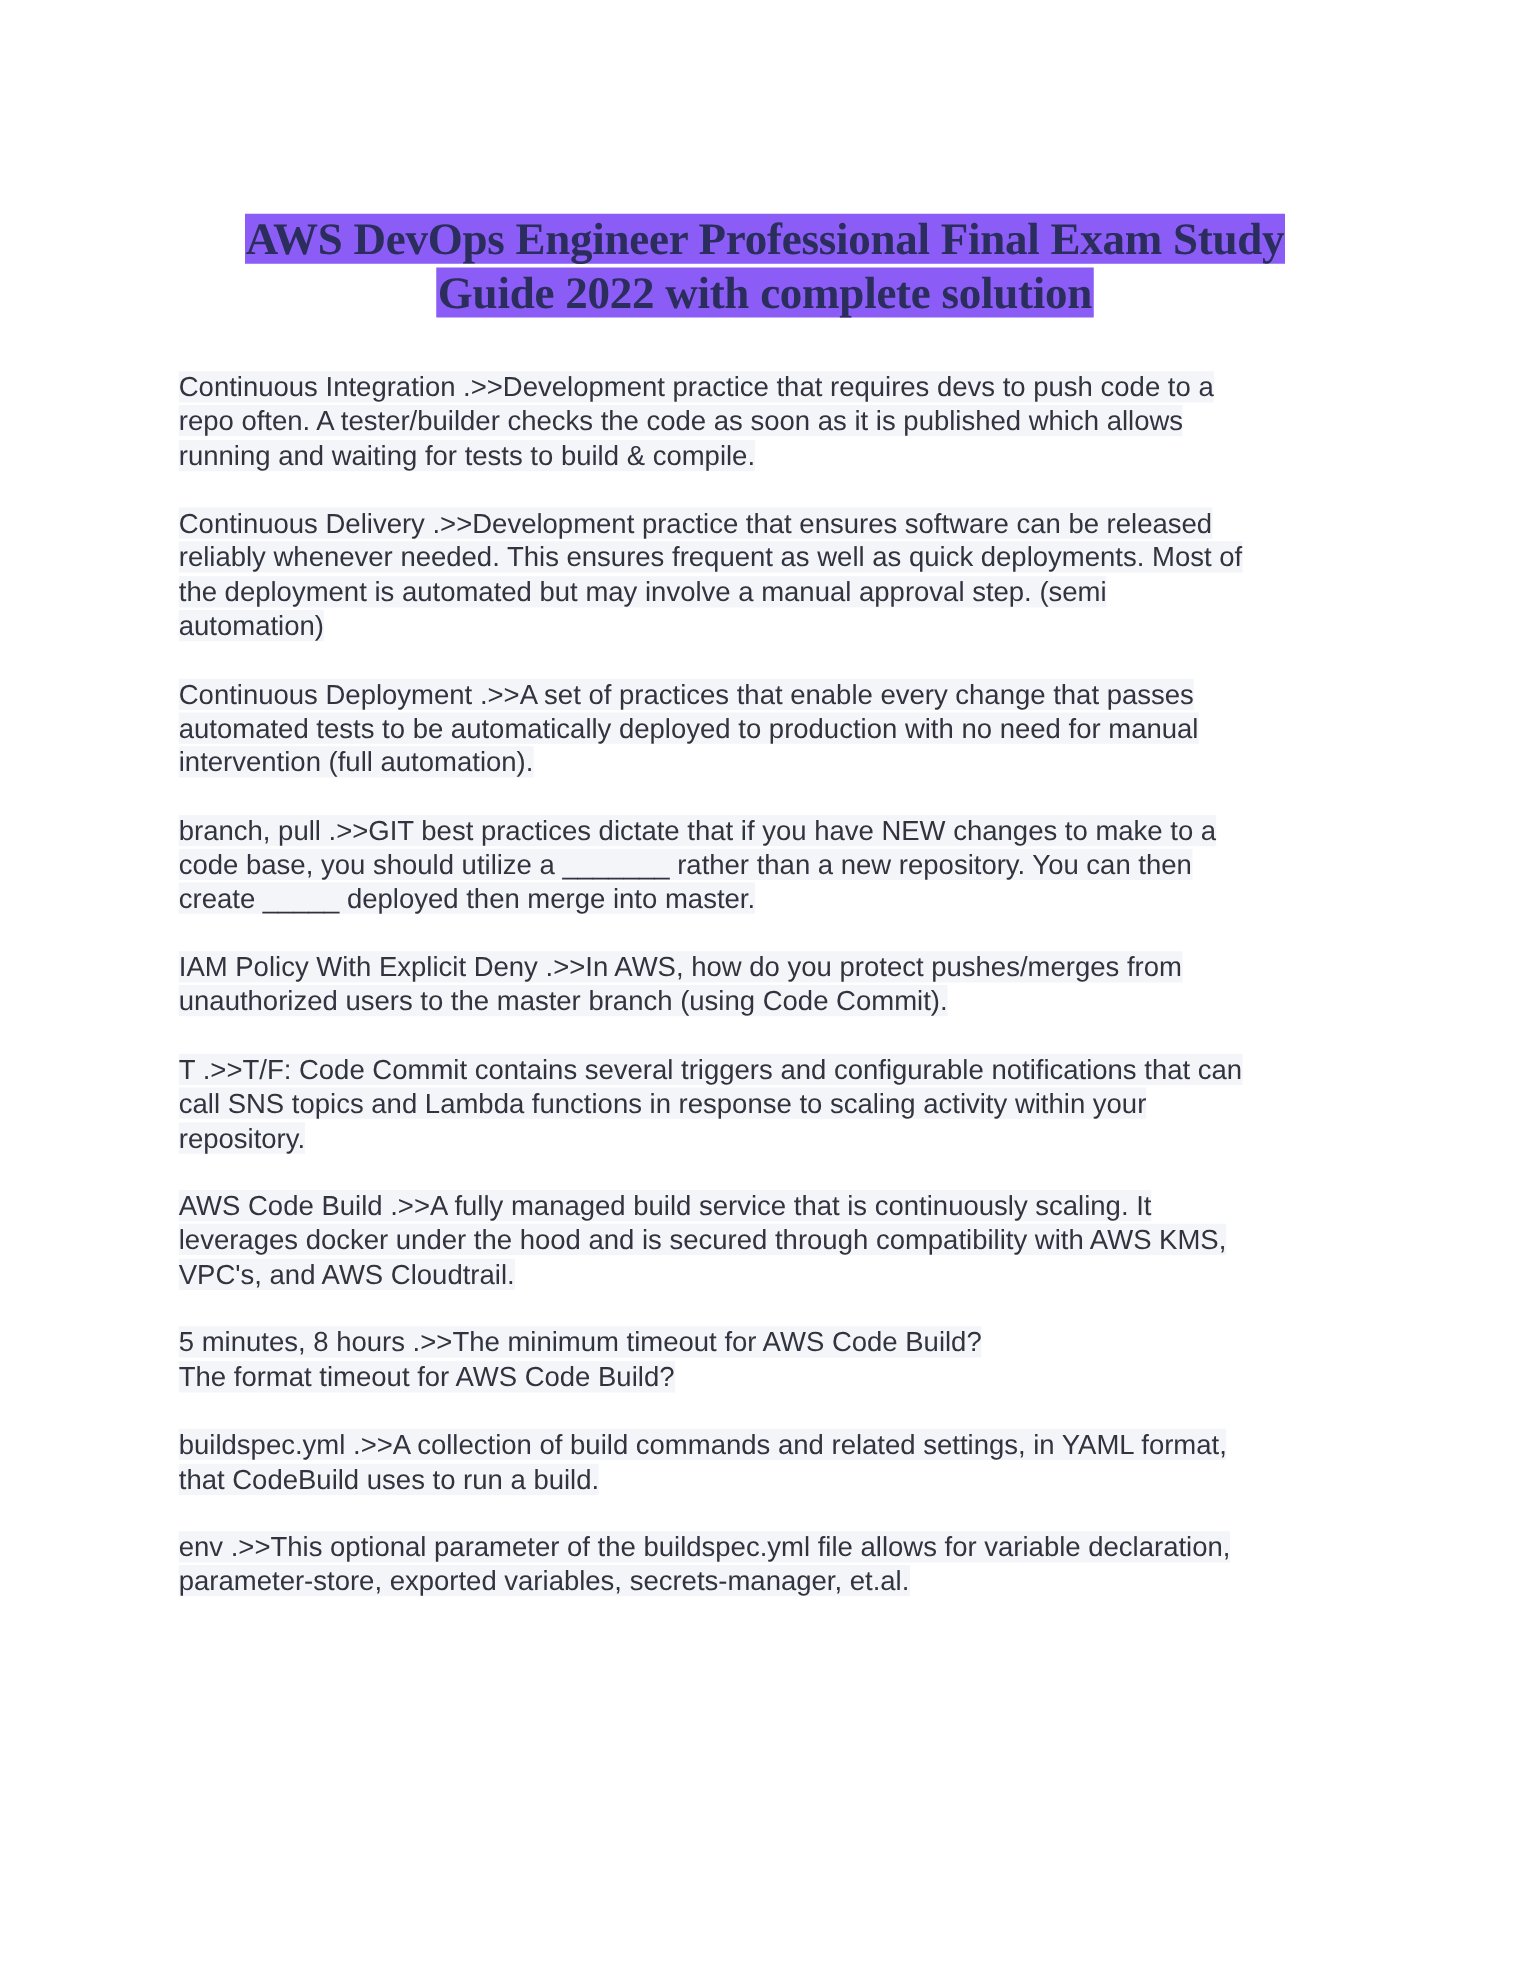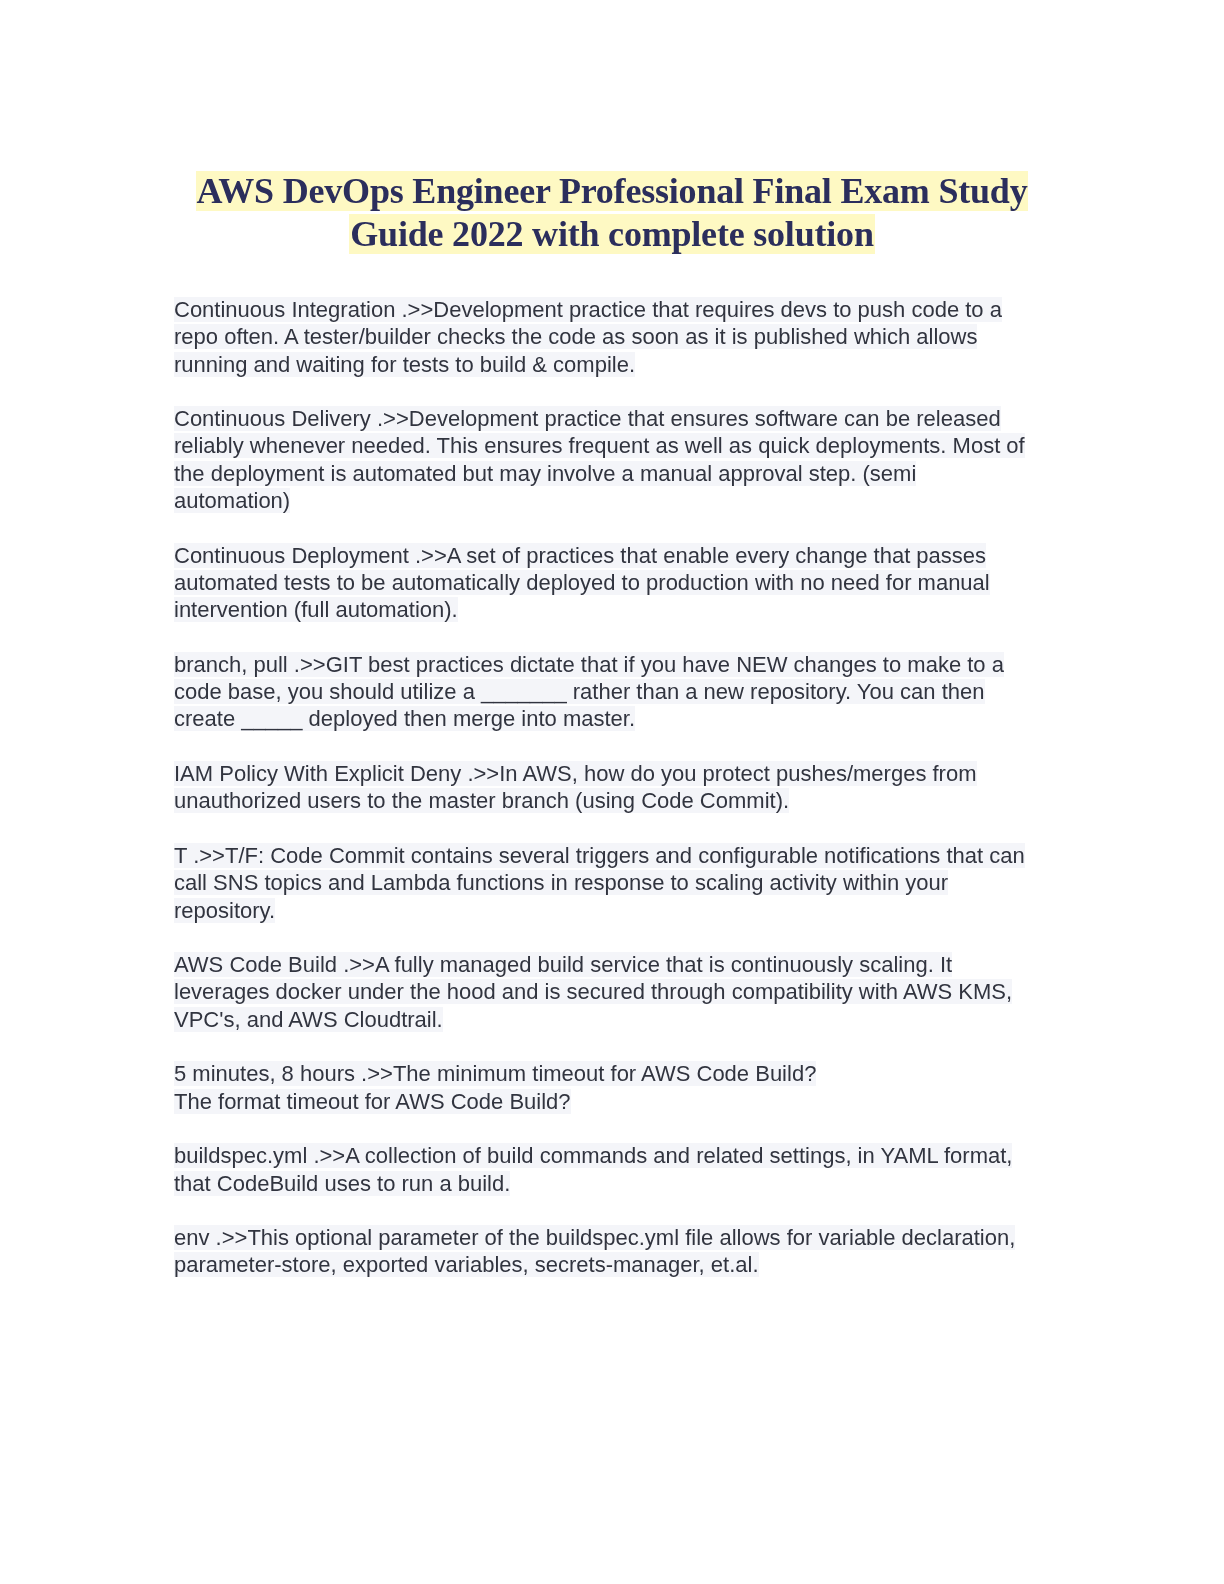--- a/index.html
+++ b/index.html
@@ -28,21 +28,21 @@
       text-align: center;
       font-family: "Liberation Serif", "DejaVu Serif", serif;
       font-weight: bold;
       font-size: 36px;
       line-height: 43px;
       color: #2b2e5c;
       letter-spacing: -0.2px;
     }
     .title-line {
       display: inline;
-      background: #fef9c3;
+      background: #8b5cf6;
       padding: 0 1px;
     }
     .content {
       position: absolute;
       left: 143px;
       top: 296px;
       width: 940px;
       font-family: "Liberation Sans", "DejaVu Sans", sans-serif;
       font-size: 22px;
       line-height: 27.3px;
@@ -50,21 +50,20 @@
     }
     .entry {
       margin: 0 0 27.3px 0;
     }
     .line {
       display: block;
     }
     .line span {
       background: #f4f5f9;
       white-space: pre;
-      margin-left: 31px;
     }
   </style>
 </head>
 <body>
 
 <div class="page">
 
   <div class="title-block">
     <span class="title-line">AWS DevOps Engineer Professional Final Exam Study</span><br>
     <span class="title-line">Guide 2022 with complete solution</span>

